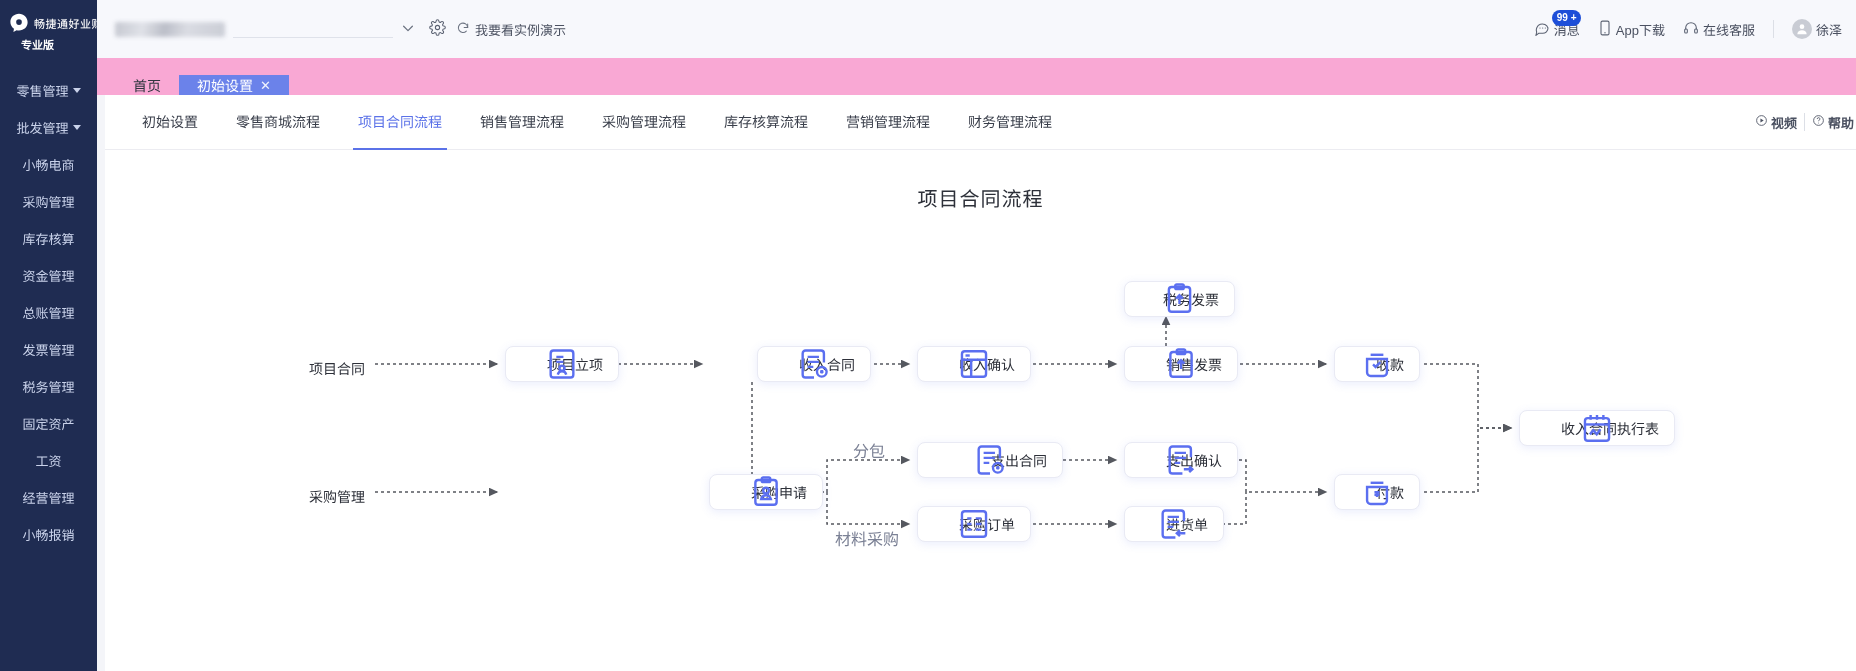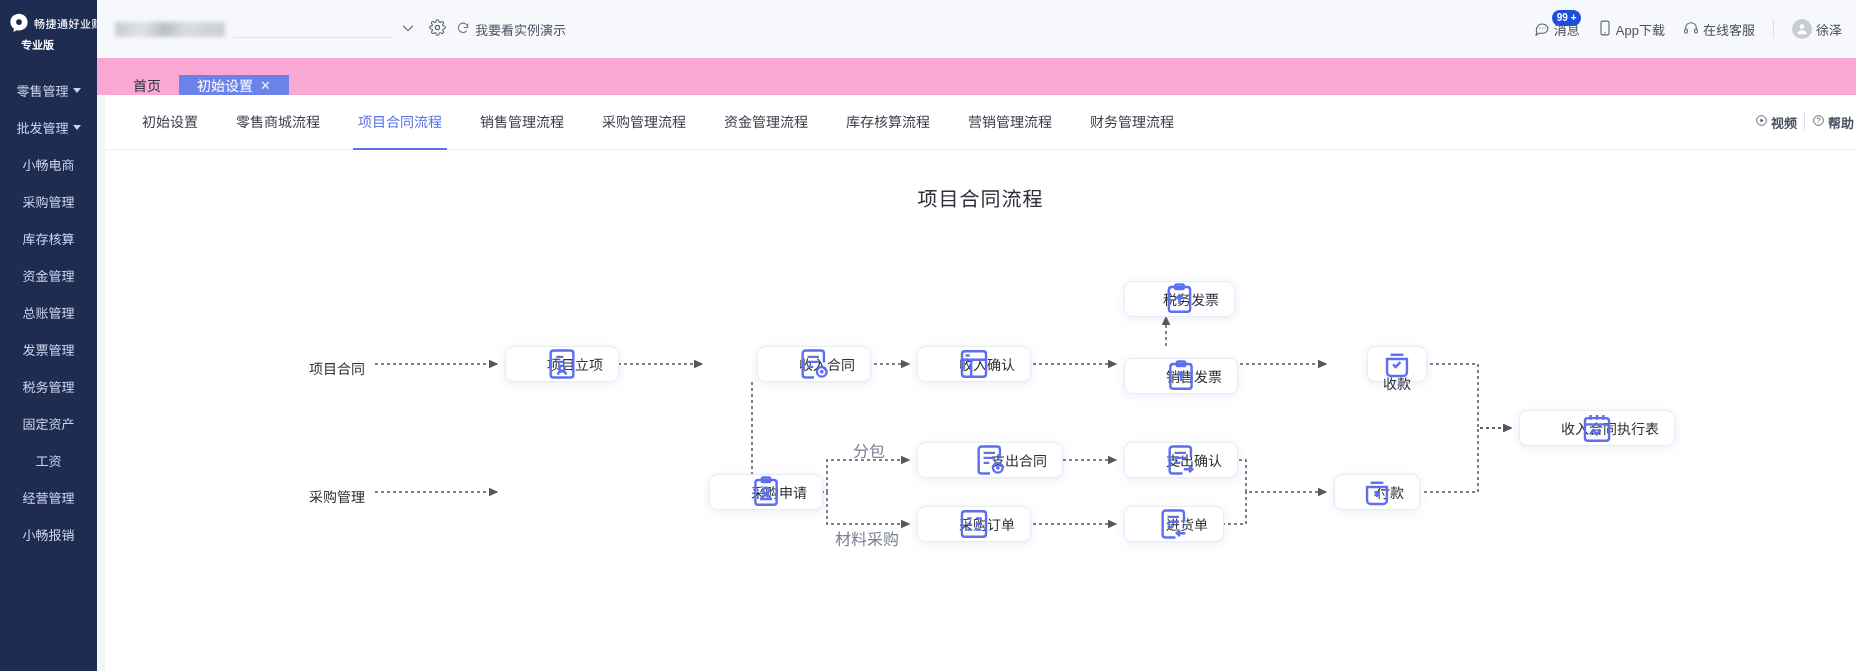--- a/index.html
+++ b/index.html
@@ -270,21 +270,20 @@
     </div>
 
     <section class="content">
 
       <div class="subtabs">
         <div class="subtab">初始设置</div>
         <div class="subtab">零售商城流程</div>
         <div class="subtab active">项目合同流程</div>
         <div class="subtab">销售管理流程</div>
         <div class="subtab">采购管理流程</div>
-        <div class="subtab">资金管理流程</div>
         <div class="subtab">库存核算流程</div>
         <div class="subtab">营销管理流程</div>
         <div class="subtab">财务管理流程</div>
 
         <div class="subtabs-right">
           <span class="sr-item">
             <span>
               <svg width="13" height="13" viewBox="0 0 24 24" fill="none" stroke="#4b5161" stroke-width="1.6">
                 <circle cx="12" cy="12" r="9"></circle>
                   <path d="M10 8.5l6 3.5-6 3.5z" fill="#4b5161" stroke="none"></path>
@@ -391,32 +390,32 @@
           <span class="ic">
             <svg viewBox="0 0 24 24" fill="none" stroke="#5b6ff0" stroke-width="1.7">
                 <rect x="4.5" y="3.5" width="15" height="17.5" rx="2"></rect>
                 <rect x="9" y="1.8" width="6" height="3.2" rx="1"></rect>
                 <path d="M12 9.5v6M9.6 11.8L12 9.4l2.4 2.4"></path>
               </svg>
           </span>
           <span>税务发票</span>
         </div>
 
-        <div class="node" style="left:1019px; top:208px;align-items:center;">
+        <div class="node" style="left:1019px; top:196px;align-items:center;">
           <span class="ic">
             <svg viewBox="0 0 24 24" fill="none" stroke="#5b6ff0" stroke-width="1.7">
                 <rect x="4.5" y="3.5" width="15" height="17.5" rx="2"></rect>
                 <rect x="9" y="1.8" width="6" height="3.2" rx="1"></rect>
                 <path d="M12 9.5v6M9.6 11.8L12 9.4l2.4 2.4"></path>
               </svg>
           </span>
           <span>销售发票</span>
         </div>
 
-        <div class="node" style="left:1262px; top:196px;flex-direction:column;">
+        <div class="node" style="left:1229px; top:196px;">
           <span class="ic">
             <svg viewBox="0 0 24 24" fill="none" stroke="#5b6ff0" stroke-width="1.7">
                 <path d="M5 8.5h14v9.5a2.5 2.5 0 0 1-2.5 2.5h-9A2.5 2.5 0 0 1 5 18z"></path>
                 <path d="M7.5 5.5h9"></path>
                 <path d="M9.2 12.3l1.8 1.8 3.4-3.4"></path>
               </svg>
           </span>
           <span>收款</span>
         </div>
 

